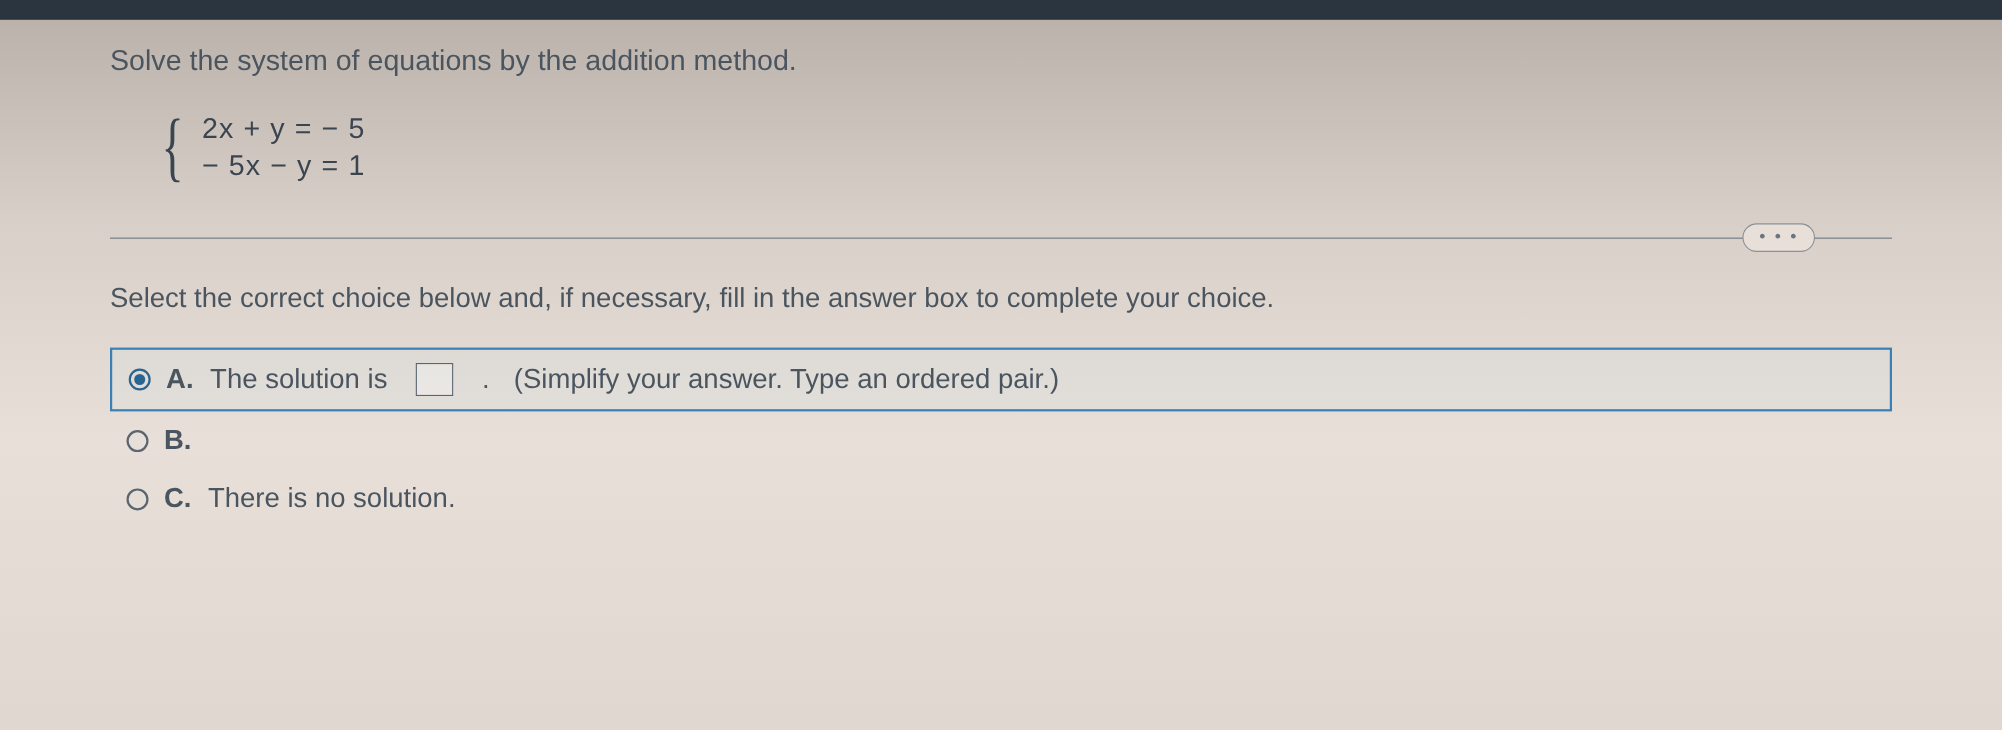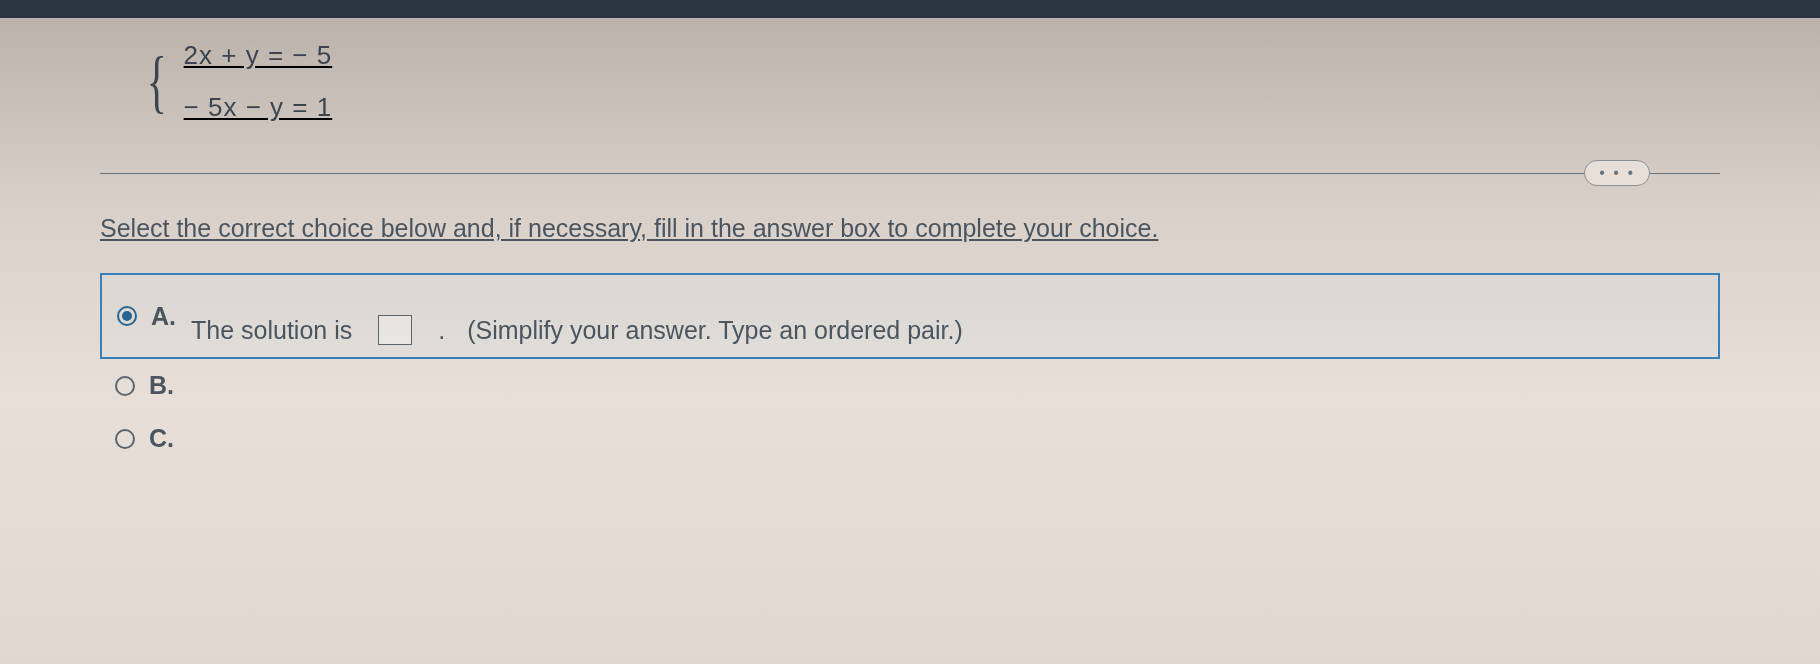--- a/index.html
+++ b/index.html
@@ -41,22 +41,21 @@
       font-size: 70px;
       color: #3a4550;
       line-height: 0.8;
       margin-right: 10px;
       font-family: serif;
       transform: scaleX(0.6);
     }
     .equations {
       display: flex;
       flex-direction: column;
-      gap: 21px;
-      text-decoration: underline;
+      gap: 3px;
     }
     .equation {
       font-size: 26px;
       color: #3a4550;
       letter-spacing: 1px;
     }
     .divider-row {
       position: relative;
       margin-bottom: 40px;
     }
@@ -75,21 +74,20 @@
       padding: 3px 14px;
       font-size: 16px;
       color: #6a7580;
       letter-spacing: 2px;
       cursor: pointer;
     }
     .instruction-text {
       font-size: 25px;
       color: #4a5560;
       margin-bottom: 30px;
-      text-decoration: underline;
     }
     .choices {
       display: flex;
       flex-direction: column;
     }
     .choice-row {
       display: flex;
       align-items: center;
       padding: 12px 15px;
       font-size: 25px;
@@ -124,40 +122,40 @@
     .choice-label {
       font-weight: bold;
       margin-right: 10px;
       min-width: 30px;
     }
     .choice-text {
       display: flex;
       align-items: center;
       flex-wrap: wrap;
       gap: 22px;
-      margin-top: 28px;
     }
     .answer-box {
       width: 34px;
       height: 30px;
       border: 1px solid #5a6570;
       background: rgba(255,255,255,0.3);
       display: inline-block;
       margin: 0 4px;
     }
     .hint-text {
       color: #4a5560;
     }
   </style>
 </head>
 <body>
 
 <div class="dark-bar"></div>
 
 <div class="content">
+  <div class="question-text">Solve the system of equations by the addition method.</div>
 
   <div class="equation-block">
     <div class="brace">{</div>
     <div class="equations">
       <div class="equation">2x + y = − 5</div>
       <div class="equation">− 5x − y = 1</div>
     </div>
   </div>
 
   <div class="divider-row">
@@ -180,15 +178,16 @@
     </div>
 
     <div class="choice-row">
       <div class="radio"></div>
       <span class="choice-label">B.</span>
     </div>
 
     <div class="choice-row">
       <div class="radio"></div>
       <span class="choice-label">C.</span>
+      <span class="choice-text">There is no solution.</span>
     </div>
   </div>
 </div>
 
 </body></html>

